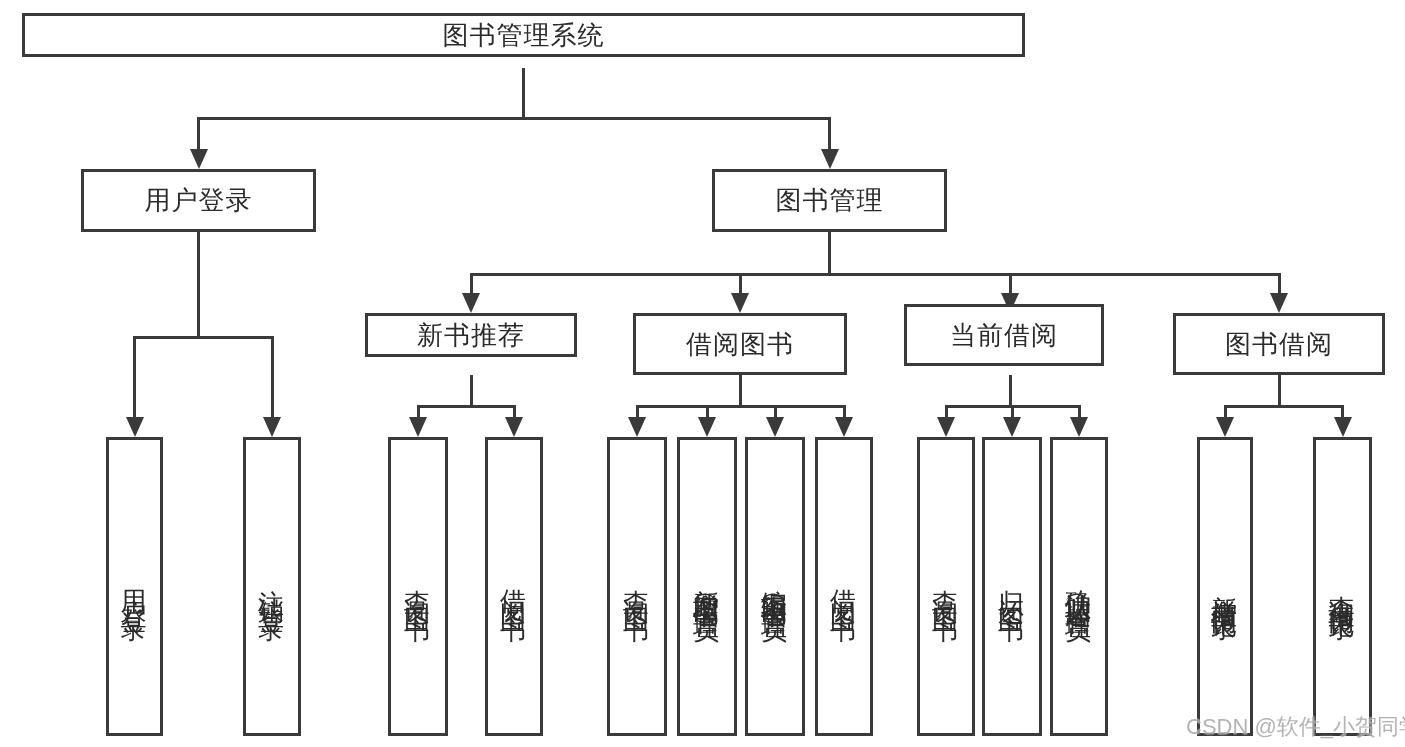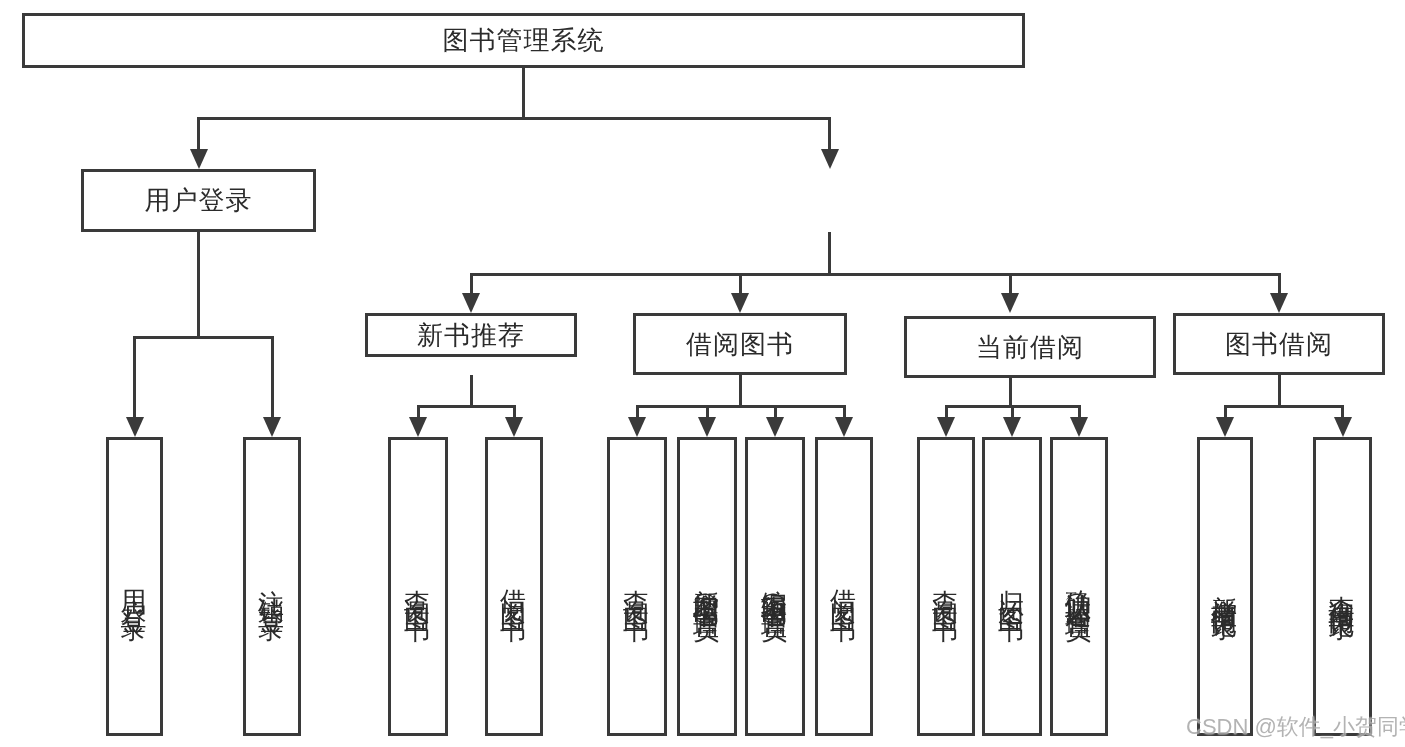--- a/index.html
+++ b/index.html
@@ -100,35 +100,38 @@
   <div class="ln" style="left:1011px;top:405px;width:3px;height:14px;"></div>
   <div class="ah" style="left:1003px;top:417px;"></div>
   <div class="ln" style="left:1078px;top:405px;width:3px;height:14px;"></div>
   <div class="ah" style="left:1070px;top:417px;"></div>
 
   <div class="ln" style="left:1224px;top:405px;width:3px;height:14px;"></div>
   <div class="ah" style="left:1216px;top:417px;"></div>
   <div class="ln" style="left:1341px;top:405px;width:3px;height:14px;"></div>
   <div class="ah" style="left:1334px;top:417px;"></div>
 
-  <div class="box" style="left:22px;top:13px;width:1003px;height:55px;">
+  <div class="box" style="left:22px;top:13px;width:1003px;height:44px;">
     <span class="hlbl">图书管理系统</span>
   </div>
 
   <div class="box" style="left:81px;top:169px;width:235px;height:63px;">
     <span class="hlbl">用户登录</span>
+  </div>
+  <div class="box" style="left:712px;top:169px;width:235px;height:63px;">
+    <span class="hlbl">图书管理</span>
   </div>
 
   <div class="box" style="left:365px;top:313px;width:212px;height:44px;">
     <span class="hlbl">新书推荐</span>
   </div>
   <div class="box" style="left:633px;top:313px;width:214px;height:62px;">
     <span class="hlbl">借阅图书</span>
   </div>
-  <div class="box" style="left:904px;top:316px;width:252px;height:62px;">
+  <div class="box" style="left:904px;top:304px;width:200px;height:62px;">
     <span class="hlbl">当前借阅</span>
   </div>
   <div class="box" style="left:1173px;top:313px;width:212px;height:62px;">
     <span class="hlbl">图书借阅</span>
   </div>
 
   <div class="box" style="left:106px;top:437px;width:57px;height:299px;">
     <span class="vlbl ls9">用户登录</span>
   </div>
   <div class="box" style="left:243px;top:437px;width:58px;height:299px;">

